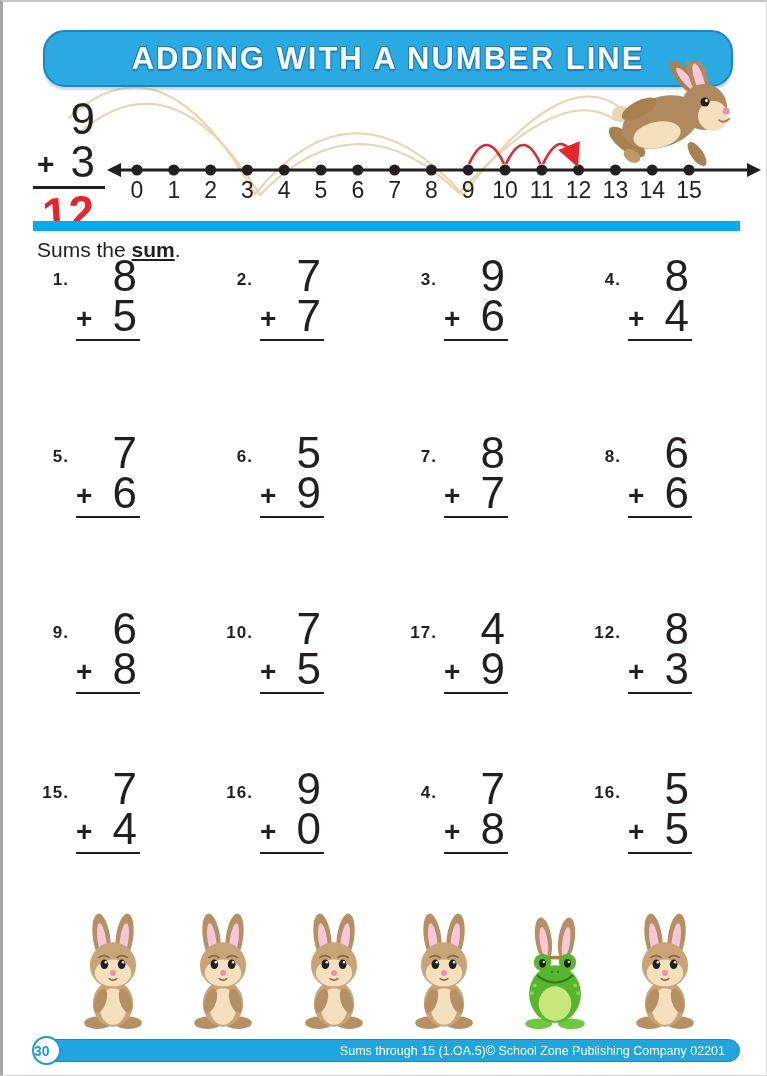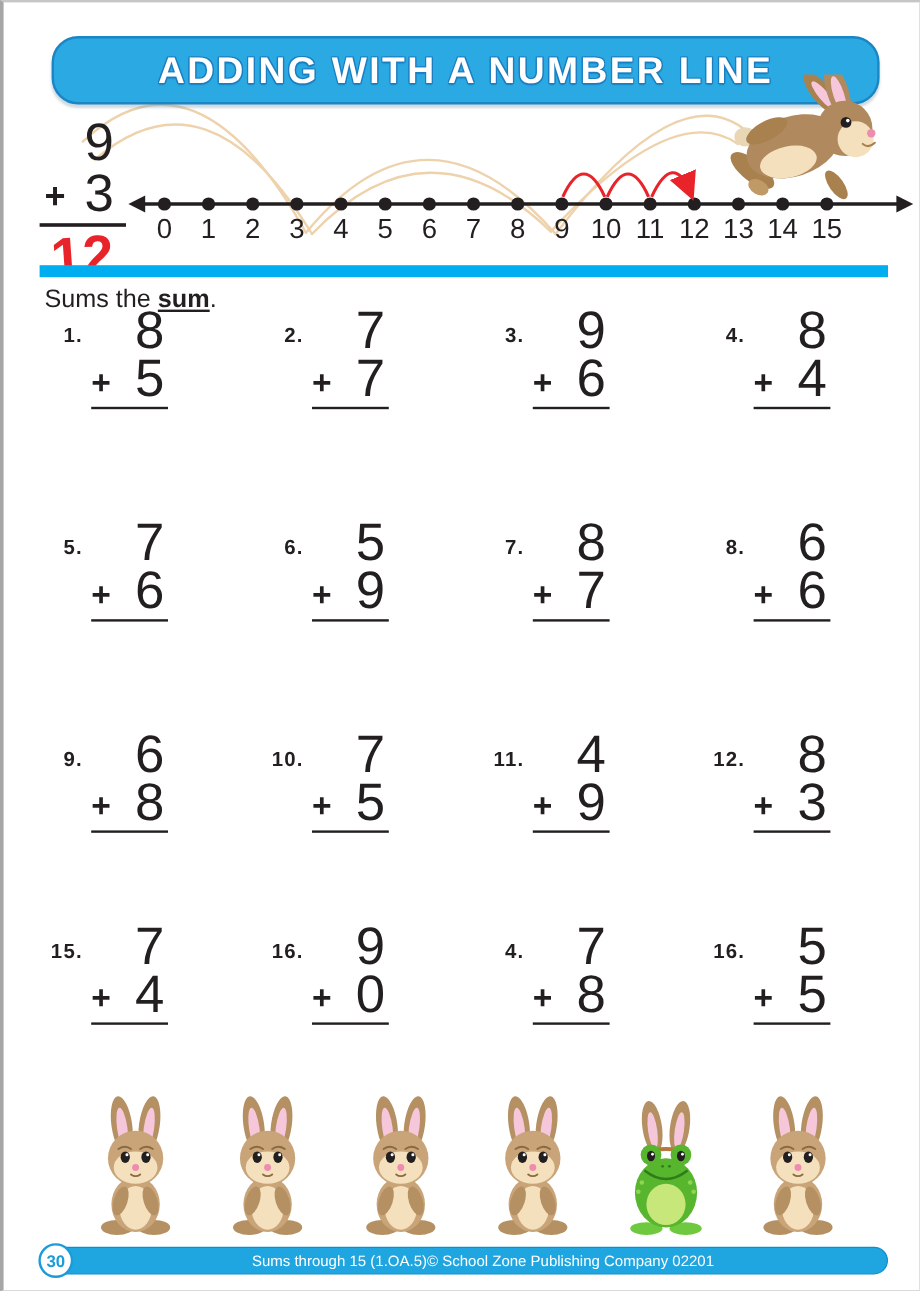--- a/index.html
+++ b/index.html
@@ -55,27 +55,27 @@
     border-bottom:2.5px solid #231f20;}
   .stack .bot .plus{font-size:28px;font-weight:bold;transform:translateY(3px);}
   
   .critters{position:absolute;left:62px;top:906px;width:648px;height:124px;
     display:flex;justify-content:space-between;align-items:flex-end;}
   .critters svg{width:96px;height:122px;}
   
   .footer-bar{
     position:absolute;left:30px;top:1037px;width:707px;height:23px;
     background:#1fa6e0;border:1px solid #0f8ec9;border-radius:12px;box-sizing:border-box;
-    display:flex;align-items:center;justify-content:center;
+    display:flex;align-items:center;justify-content:flex-end;
     color:#ffffff;font-size:12.5px;padding:0 14px 0 46px;
   }
   .page-circle{
     position:absolute;left:29px;top:1034px;width:29px;height:29px;border-radius:50%;
     background:#ffffff;border:2px solid #1b9cd8;box-sizing:border-box;
-    display:flex;align-items:center;justify-content:center;
+    display:flex;align-items:center;justify-content:flex-start;
     color:#1b9cd8;font-size:14px;font-weight:bold;z-index:2;
   }
 </style>
 </head>
 <body>
 
 <div class="page">
 
   <svg class="arcs" viewBox="0 0 767 220">
     <g fill="none" stroke="#edd2ab" stroke-width="2" stroke-linecap="round">
@@ -305,21 +305,21 @@
           <div class="top">7</div>
       <div class="bot">
             <span class="plus">+</span>
             <span>5</span>
           </div>
       <div></div>
         </div>
     </div>
 
     <div class="problem">
-      <span class="pnum">11.</span>
+      <span class="pnum">17.</span>
       <div class="stack">
           <div class="top">4</div>
       <div class="bot">
             <span class="plus">+</span>
             <span>9</span>
           </div>
       <div></div>
         </div>
     </div>
 

